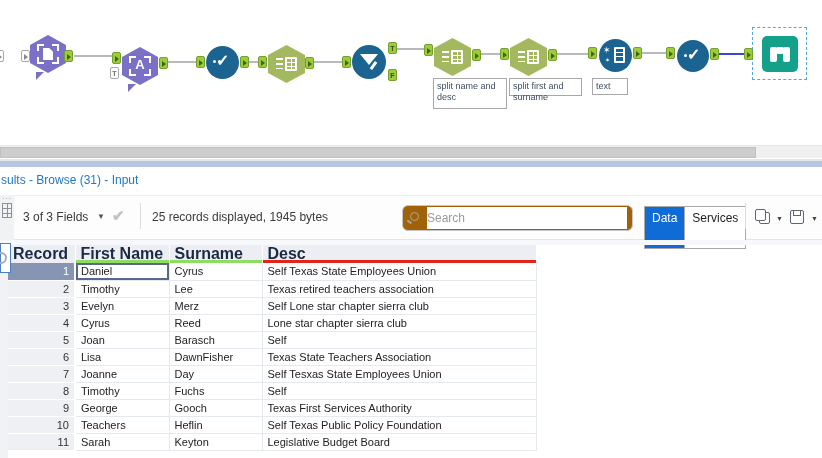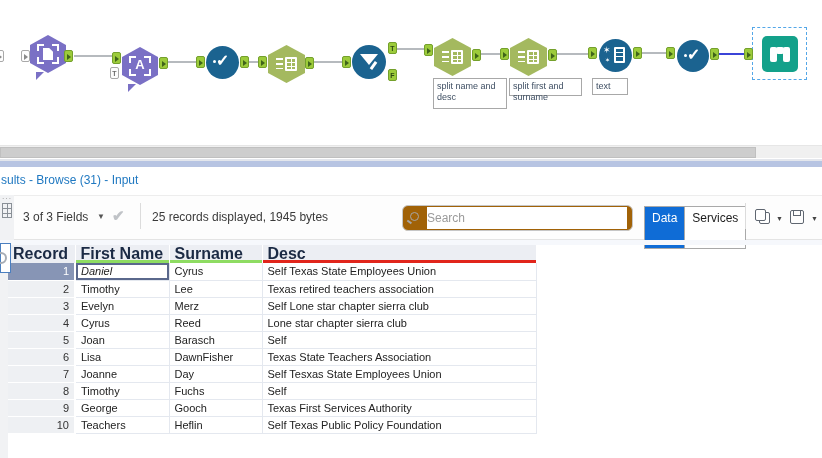--- a/index.html
+++ b/index.html
@@ -97,21 +97,21 @@
   table.grid col.c2 { width:93px; } table.grid col.c3 { width:274px; }
   th.hc { position:relative; height:17px; background:#eceef3; color:#1b2a44; font-size:16px; font-weight:bold;
       text-align:left; padding:0 0 0 5px; border-right:1px solid #fff; }
   th.hc.u-green::after { content:""; position:absolute; left:0; right:0; bottom:0; height:3px; background:#8edc62; }
   th.hc.u-red::after { content:""; position:absolute; left:0; right:0; bottom:0; height:3px; background:#e1251b; }
   td.rec { height:17px; background:#eef0f3; color:#333; text-align:right; padding-right:5px;
       border-right:2px solid #fff; border-bottom:1px solid #fff; }
   td.rec.selrow { background:#8795b5; color:#fff; }
   td.cell { height:17px; background:#fff; color:#222; padding-left:5px; border-right:1px solid #e4e8ef; border-bottom:1px solid #e4e8ef;
       white-space:nowrap; overflow:hidden; }
-  td.cell.selcell { box-shadow:inset 0 0 0 2px #5a688c;font-style:italic; }
+  td.cell.selcell { box-shadow:inset 0 0 0 2px #5a688c; }
 </style>
 </head>
 <body>
 
 <div class="stage">
 
   <div class="canvas">
 
     <div class="wire" style="left:74px;top:55px;width:38px;"></div>
     <div class="wire" style="left:168px;top:61px;width:28px;"></div>
@@ -332,16 +332,22 @@
         <td class="cell">George</td>
         <td class="cell">Gooch</td>
         <td class="cell">Texas First Services Authority</td>
       </tr>
       <tr>
         <td class="rec">10</td>
         <td class="cell">Teachers</td>
         <td class="cell">Heflin</td>
         <td class="cell">Self Texas Public Policy Foundation</td>
       </tr>
+      <tr>
+        <td class="rec">11</td>
+        <td class="cell">Sarah</td>
+        <td class="cell">Keyton</td>
+        <td class="cell">Legislative Budget Board</td>
+      </tr>
     </tbody>
       </table>
   </div>
 </div>
 
 </body></html>

